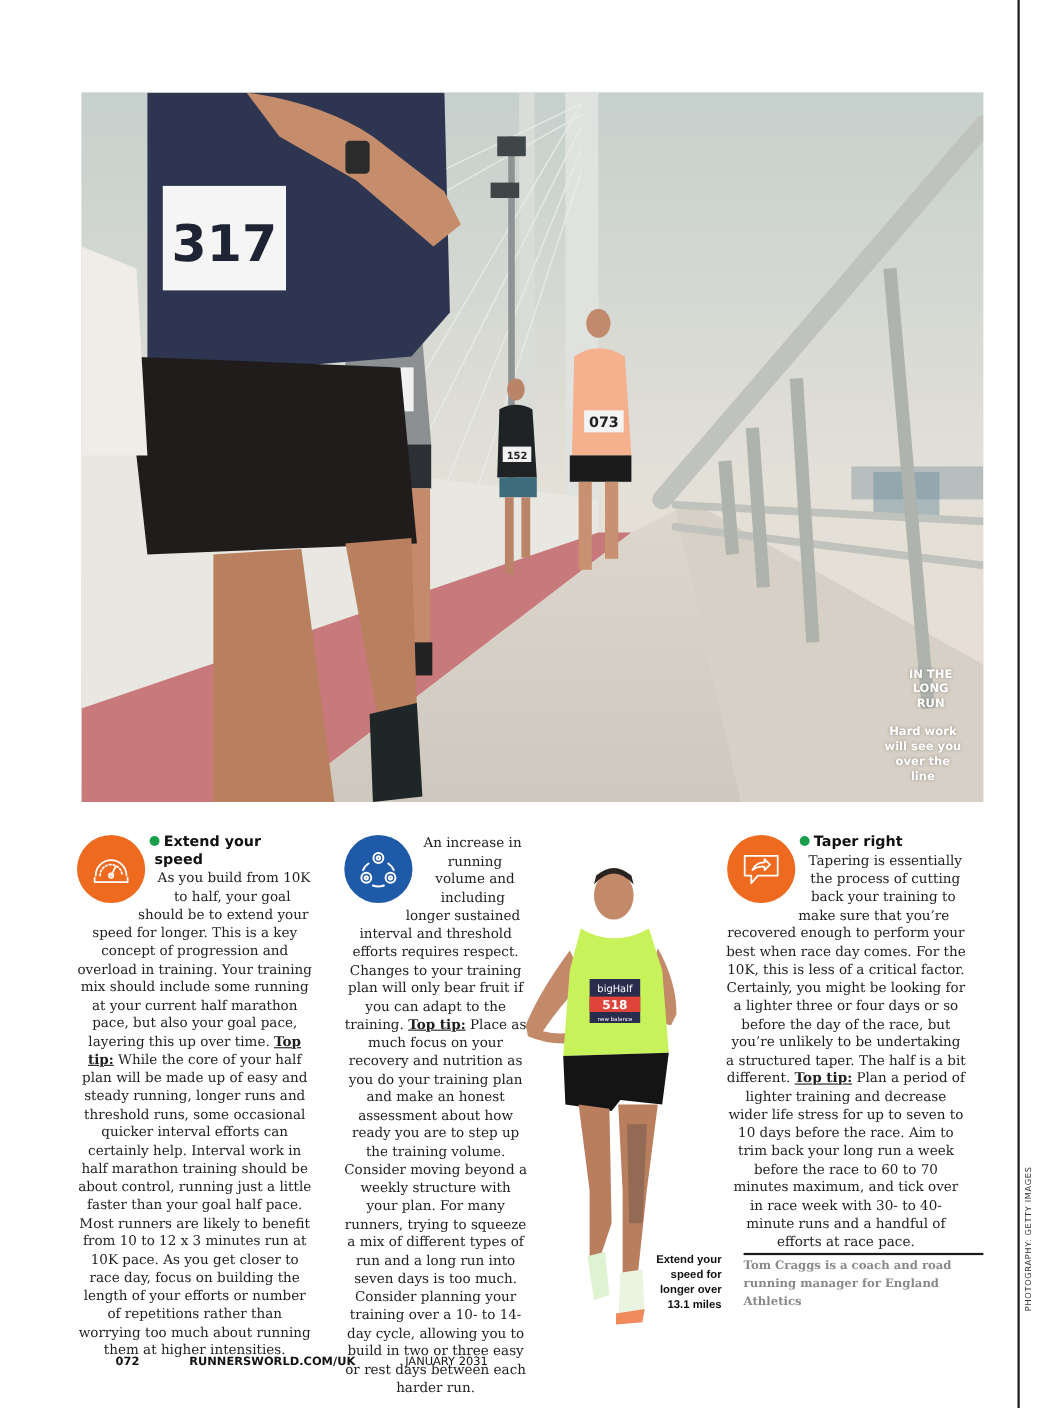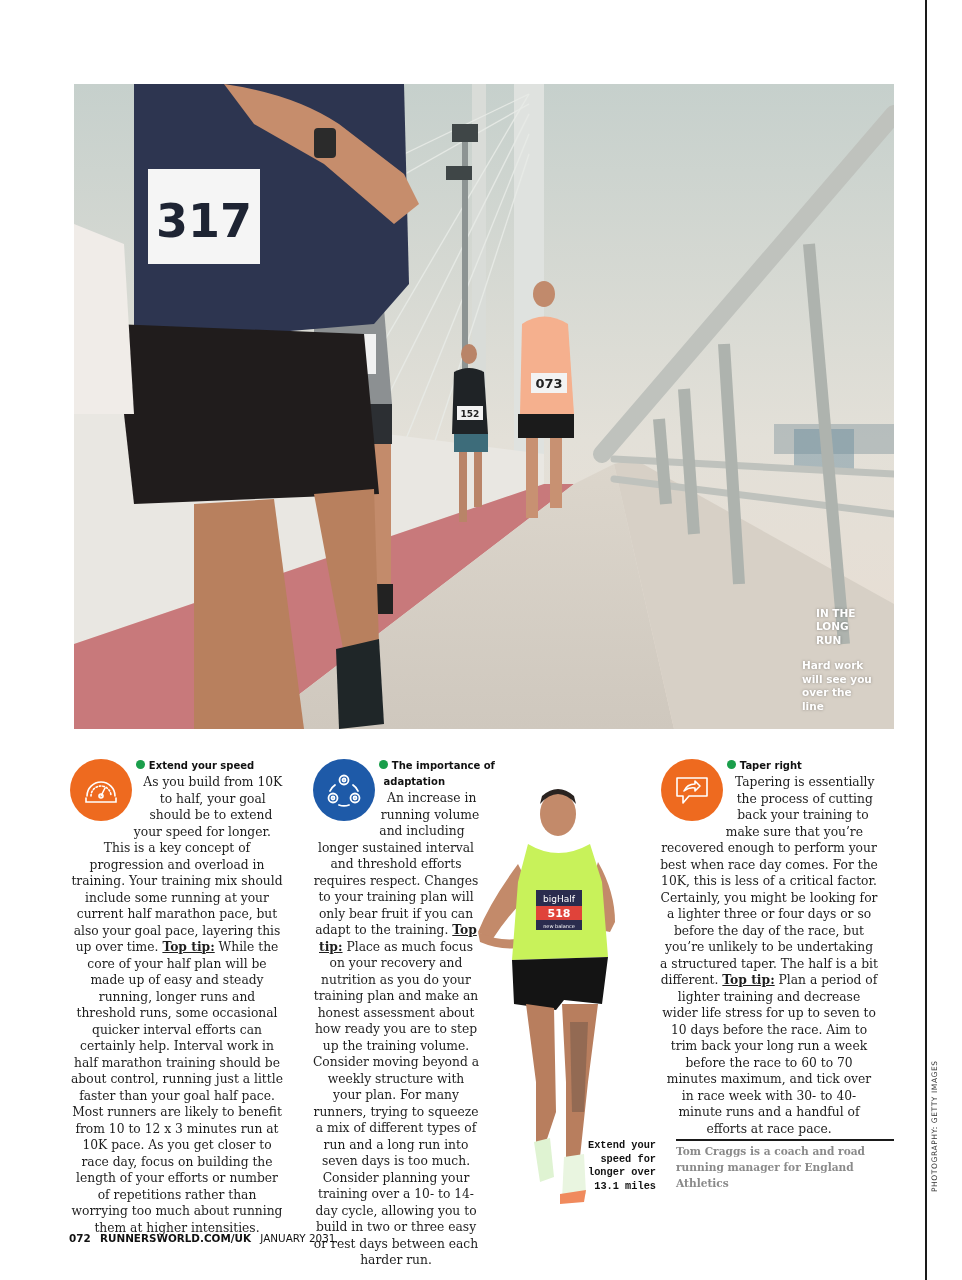--- a/index.html
+++ b/index.html
@@ -5,53 +5,53 @@
   * { box-sizing: border-box; margin: 0; padding: 0; }
   html, body { width: 962px; height: 1280px; background: #ffffff; overflow: hidden; }
   body { position: relative; font-family: "DejaVu Serif", serif; color: #1a1a1a; }
 
   .spine-line { position: absolute; left: 925px; top: 0; width: 2px; height: 1280px; background: #1a1a1a; }
 
   
   .hero { position: absolute; left: 74px; top: 84px; width: 820px; height: 645px; overflow: hidden;
           background: linear-gradient(180deg, #c9d3cf 0%, #dfe2dc 40%, #e8e0d6 62%, #cfc9c2 100%); }
   .hero svg { position: absolute; left: 0; top: 0; }
-  .hero-caption { position: absolute; right: 18px; bottom: 16px; text-align: left; color: #ffffff;
+  .hero-caption { position: absolute; right: 18px; bottom: 16px; text-align: center; color: #ffffff;
                   font-family: "DejaVu Sans", sans-serif; font-weight: bold; font-size: 10.5px; line-height: 13.5px;
                   text-shadow: 0 0 3px rgba(0,0,0,0.35); }
   .hero-caption .kicker { display: block; }
   .hero-caption .body { display: block; }
 
   
   .col { position: absolute; top: 758px; width: 216px; font-size: 12.3px; line-height: 16.5px; color: #1e1e1e; }
   .col-1 { left: 69px; }
   .col-2 { left: 312px; width: 208px; }
   .col-3 { left: 660px; width: 218px; }
 
   .icon-badge { float: left; width: 62px; height: 62px; border-radius: 50%; margin: 1px 10px 4px 1px;
                 display: flex; align-items: center; justify-content: center; shape-outside: circle(50%); }
   .icon-badge.orange { background: #ee6a1f; }
   .icon-badge.blue { background: #1e5aa8; }
 
-  .head { font-family: "DejaVu Sans", sans-serif; font-weight: bold; font-size: 10px; line-height: 16px; color: #111; }
+  .head { font-family: "DejaVu Sans", sans-serif; font-weight: bold; font-size: 13px; line-height: 16px; color: #111; }
   .head .dot { display: inline-block; width: 9px; height: 9px; border-radius: 50%; background: #1a9e4b; margin-right: 4px; vertical-align: 0px; }
   .tip { font-weight: bold; text-decoration: underline; }
   p.txt { text-align: center; }
 
   .runner-cutout { position: absolute; left: 470px; top: 782px; width: 160px; height: 425px; }
 
   .side-caption { position: absolute; left: 588px; top: 1139px; width: 68px; text-align: right;
-                  font-family: Liberation Mono, monospace; font-weight: bold; font-size: 10.3px; line-height: 13.5px; color: #111; }
+                  font-family: Liberation Sans, sans-serif; font-weight: bold; font-size: 10.3px; line-height: 13.5px; color: #111; }
 
   .bio-rule { position: absolute; left: 676px; top: 1139px; width: 218px; height: 2px; background: #1a1a1a; }
   .bio { position: absolute; left: 676px; top: 1143px; width: 218px; font-size: 10.6px; line-height: 16px; font-weight: bold; color: #8a8a8a; }
 
   .footer { position: absolute; left: 69px; top: 1232px; font-family: "DejaVu Sans", sans-serif; font-size: 10.4px; color: #111; white-space: nowrap; }
   .footer .num, .footer .site { font-weight: bold; }
-  .footer span { margin-right: 6px; }
+  .footer span { margin-right: 6px; margin-left: 36px; }
 
   .credit { position: absolute; left: 930px; top: 1192px; transform: rotate(-90deg); transform-origin: left top;
             font-family: "DejaVu Sans", sans-serif; font-size: 7.5px; letter-spacing: 0.6px; color: #333; white-space: nowrap; }
 </style>
 </head>
 <body>
 
 <div class="spine-line"></div>
 
 <div class="hero">
@@ -175,21 +175,20 @@
         <circle cx="20" cy="9" r="1.5"></circle>
       <circle cx="9" cy="27" r="4.5"></circle>
         <circle cx="9" cy="27" r="1.5"></circle>
       <circle cx="31" cy="27" r="4.5"></circle>
         <circle cx="31" cy="27" r="1.5"></circle>
       <path d="M11 14 A14 14 0 0 0 6 20"></path>
       <path d="M29 14 A14 14 0 0 1 34 20"></path>
       <path d="M15 34 A14 14 0 0 0 25 34"></path>
     </svg>
   </div>
-  <div class="head"><span class="dot"></span><span>The importance of adaptation</span></div>
   <p class="txt" style="padding-right:40px;"><span>An increase in running volume and including longer sustained interval and threshold efforts requires respect. Changes to your training plan will only bear fruit if you can adapt to the training.</span> <span class="tip">Top tip:</span><span> Place as much focus on your recovery and nutrition as you do your training plan and make an honest assessment about how ready you are to step up the training volume. Consider moving beyond a weekly structure with your plan. For many runners, trying to squeeze a mix of different types of run and a long run into seven days is too much. Consider planning your training over a 10- to 14-day cycle, allowing you to build in two or three easy or rest days between each harder run.</span></p>
 </div>
 
 <svg class="runner-cutout" viewBox="0 0 160 425">
 
   <ellipse cx="88" cy="32" rx="18" ry="22" fill="#c38a6a"></ellipse>
   <path d="M70 22 Q88 2 106 22 L104 14 Q88 0 72 14 Z" fill="#2a2320"></path>
 
   <path d="M48 82 Q20 120 8 150 L22 158 Q40 130 62 110 Z" fill="#c38a6a"></path>
   <path d="M8 150 Q40 165 70 150 L70 162 Q38 172 10 160 Z" fill="#c38a6a"></path>

